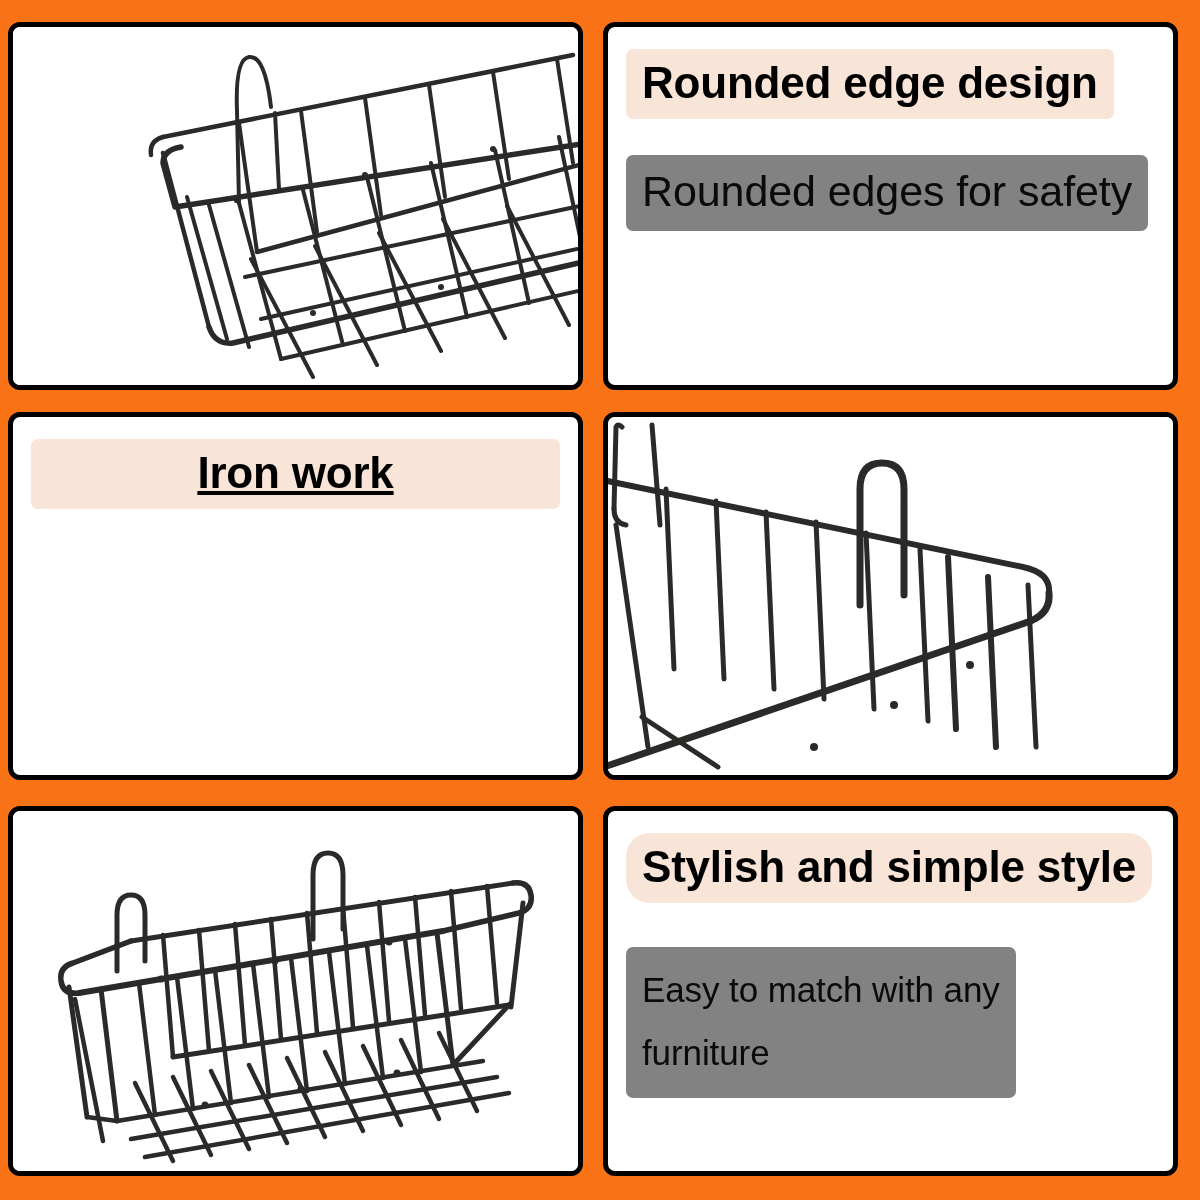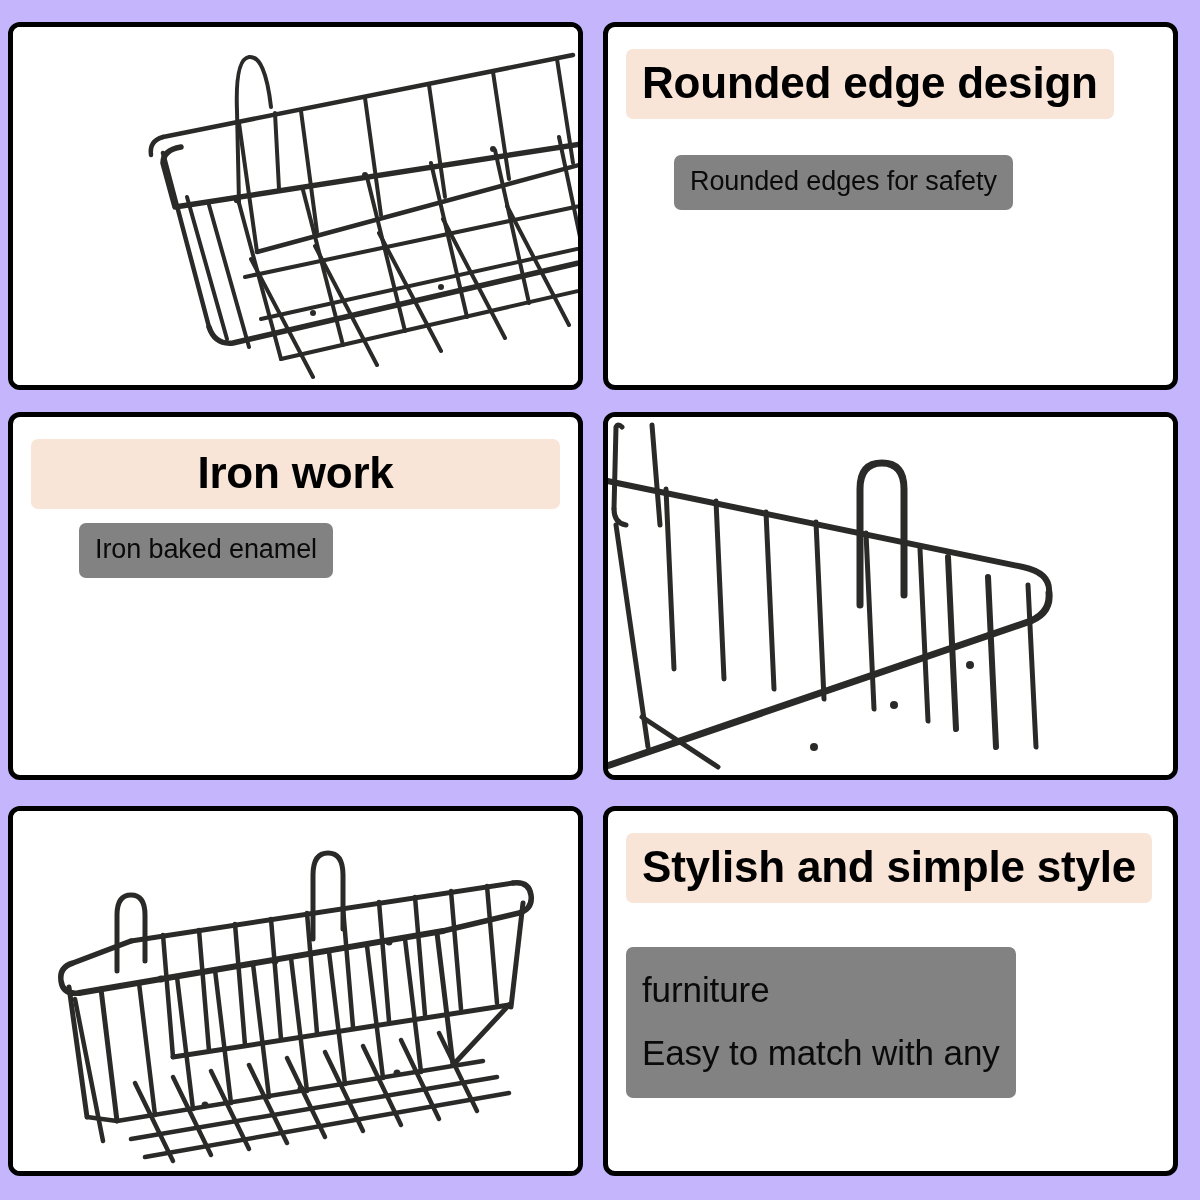--- a/index.html
+++ b/index.html
@@ -11,21 +11,21 @@
     width: 1200px;
     height: 1200px;
     font-family: "Liberation Sans", sans-serif;
     overflow: hidden;
   }
 
   #infographic {
     position: relative;
     width: 1200px;
     height: 1200px;
-    background: #c4b5fd;
+    background: #f97316;
   }
 
   
   .panel {
     position: absolute;
     box-sizing: border-box;
     background: #ffffff;
     border: 5px solid #000000;
     border-radius: 12px;
     overflow: hidden;
@@ -60,50 +60,49 @@
     white-space: nowrap;
     letter-spacing: -0.2px;
   }
   .title-bar.full   { width: 100%; text-align: center; }
   .title-bar.fitted { display: inline-block; }
 
   .bullet-pill {
     background: #828282;
     color: #0a0a0a;
     border-radius: 7px;
-    font-size: 27px;
+    font-size: 43px;
     line-height: 1.3;
     padding: 9px 16px 11px 16px;
     box-sizing: border-box;
     white-space: nowrap;
     display: inline-block;
     letter-spacing: -0.1px;
-    margin-left: 48px;
   }
   .bullet-block {
     background: #828282;
     color: #0a0a0a;
     border-radius: 7px;
     font-size: 35px;
     line-height: 1.78;
     padding: 12px 16px 14px 16px;
     box-sizing: border-box;
     display: inline-block;
     letter-spacing: -0.1px;
   }
   .bullet-block span { display: block; white-space: nowrap; }
 
   
   .p2 .title-bar  { margin-bottom: 36px; }
   .p2 .bullet-pill { margin-bottom: 22px; }
 
-  .p3 .title-bar   { margin-bottom: 14px; }
+  .p3 .title-bar   { margin-bottom: 24px; text-decoration: underline; }
   .p3 .bullet-pill { margin-bottom: 14px; }
 
-  .p6 .title-bar   { margin-bottom: 44px; }
+  .p6 .title-bar   { margin-bottom: 44px; border-radius: 24px; }
 
   
   .photo {
     position: absolute;
     left: 0; top: 0;
     width: 100%; height: 100%;
     background: #ffffff;
   }
   .photo svg { display: block; width: 100%; height: 100%; }
 </style>
@@ -171,21 +170,20 @@
   <div class="panel p2">
     <div class="text-panel-inner">
       <div class="title-bar fitted">Rounded edge design</div>
       <div class="bullet-pill">Rounded edges for safety</div>
     </div>
   </div>
 
   <div class="panel p3">
     <div class="text-panel-inner">
       <div class="title-bar full">Iron work</div>
-      <div class="bullet-pill">Iron baked enamel</div>
     </div>
   </div>
 
   <div class="panel p4">
     <div class="photo">
       <svg viewBox="0 0 565 358" preserveAspectRatio="xMidYMid meet" aria-hidden="true">
         <g fill="none" stroke="#2a2a28" stroke-linecap="round" stroke-linejoin="round">
 
           <path d="M-10 62 L415 150 q28 6 26 26" stroke-width="6"></path>
 
@@ -289,19 +287,19 @@
           <circle cx="384" cy="262" r="3.5" fill="#2a2a28" stroke="none"></circle>
         </g>
       </svg>
     </div>
   </div>
 
   <div class="panel p6">
     <div class="text-panel-inner">
       <div class="title-bar fitted">Stylish and simple style</div>
       <div class="bullet-block">
+        <span>Easy to match with any</span>
         <span>furniture</span>
-        <span>Easy to match with any</span>
       </div>
     </div>
   </div>
 
 </div>
 
 </body></html>

